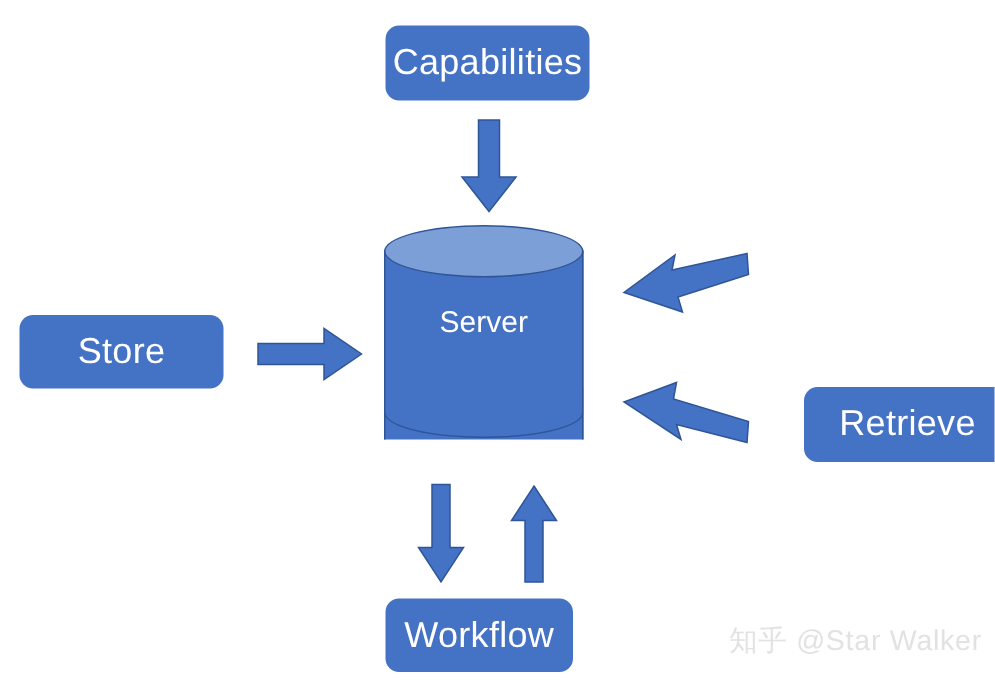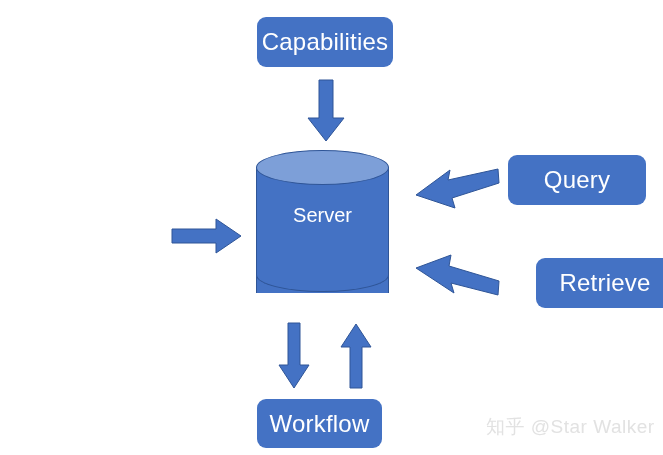--- a/index.html
+++ b/index.html
@@ -130,43 +130,43 @@
   <div class="box box-capabilities">
     <span>Capabilities</span>
   </div>
 
   <div class="arrow arrow-capabilities">
     <svg width="40" height="62" viewBox="0 0 40 62">
       <polygon points="13,0 27,0 27,38 38,38 20,61 2,38 13,38" fill="#4472C4" stroke="#2F5597" stroke-width="1"></polygon>
     </svg>
   </div>
 
+  <div class="box box-store">
+    <span>Store</span>
+  </div>
 
   <div class="arrow arrow-store">
     <svg width="70" height="36" viewBox="0 0 70 36">
       <polygon points="0,11 44,11 44,1 69,18 44,35 44,25 0,25" fill="#4472C4" stroke="#2F5597" stroke-width="1"></polygon>
     </svg>
   </div>
 
   <div class="cylinder">
     <div class="cyl-body"></div>
     <div class="cyl-bottom"></div>
     <div class="cyl-top"></div>
     <div class="cyl-label">Server</div>
   </div>
 
   <div class="arrow arrow-query">
     <svg width="84" height="42" viewBox="0 0 84 42">
       <polygon points="83,1 33,12 35,2 1,27 40,40 37,30 84,15" fill="#4472C4" stroke="#2F5597" stroke-width="1"></polygon>
     </svg>
   </div>
 
-  <div class="box box-query">
-    <span>Query</span>
-  </div>
 
   <div class="arrow arrow-retrieve">
     <svg width="84" height="44" viewBox="0 0 84 44">
       <polygon points="83,42 36,30 39,40 1,15 36,2 34,13 84,28" fill="#4472C4" stroke="#2F5597" stroke-width="1"></polygon>
     </svg>
   </div>
 
   <div class="box box-retrieve">
     <span>Retrieve</span>
   </div>

